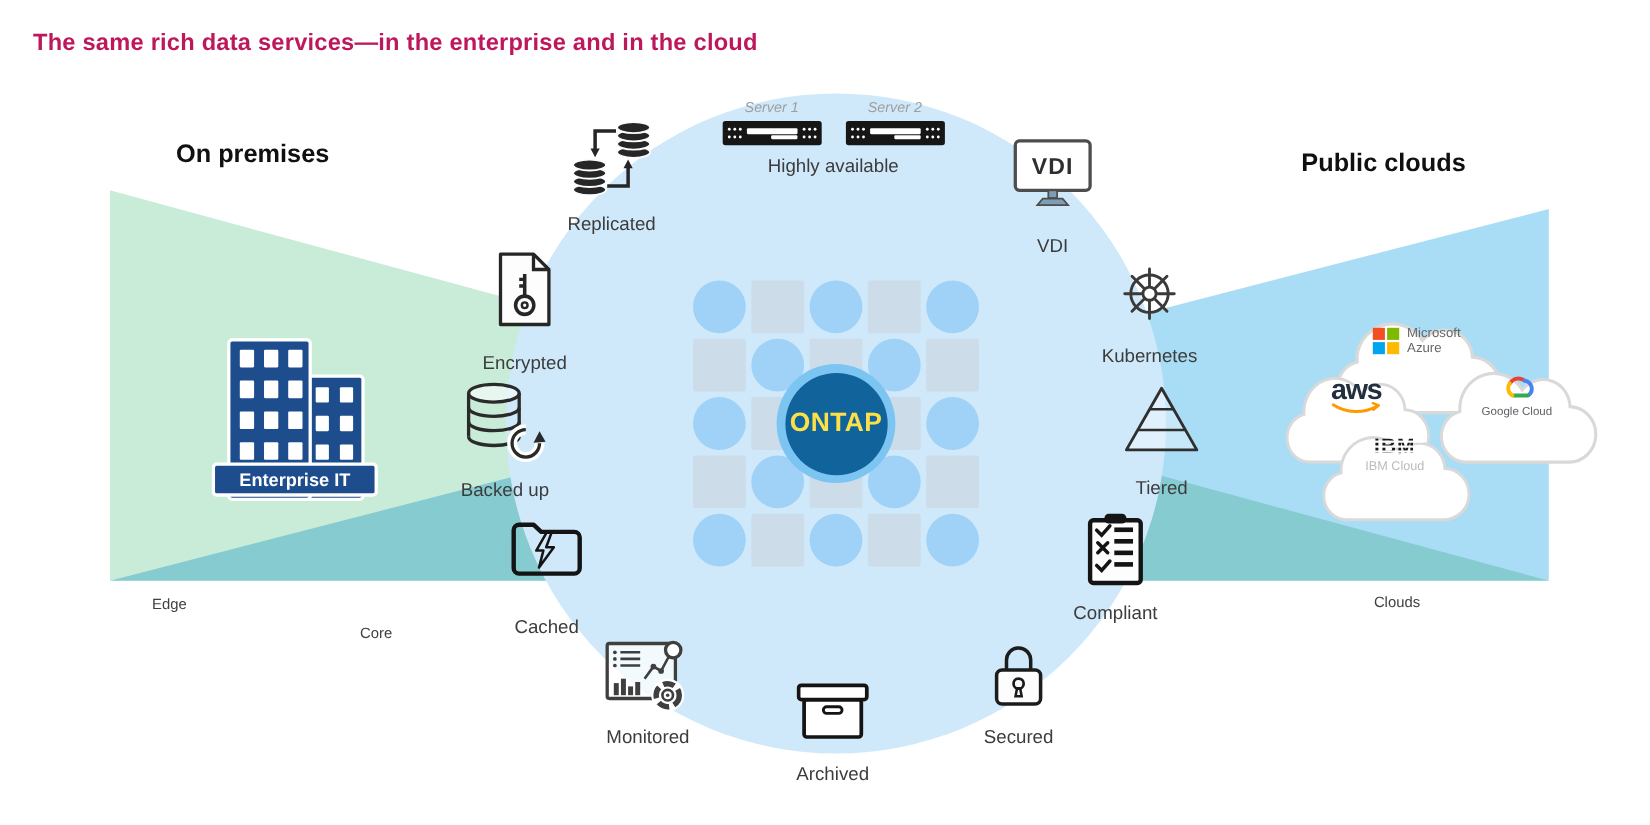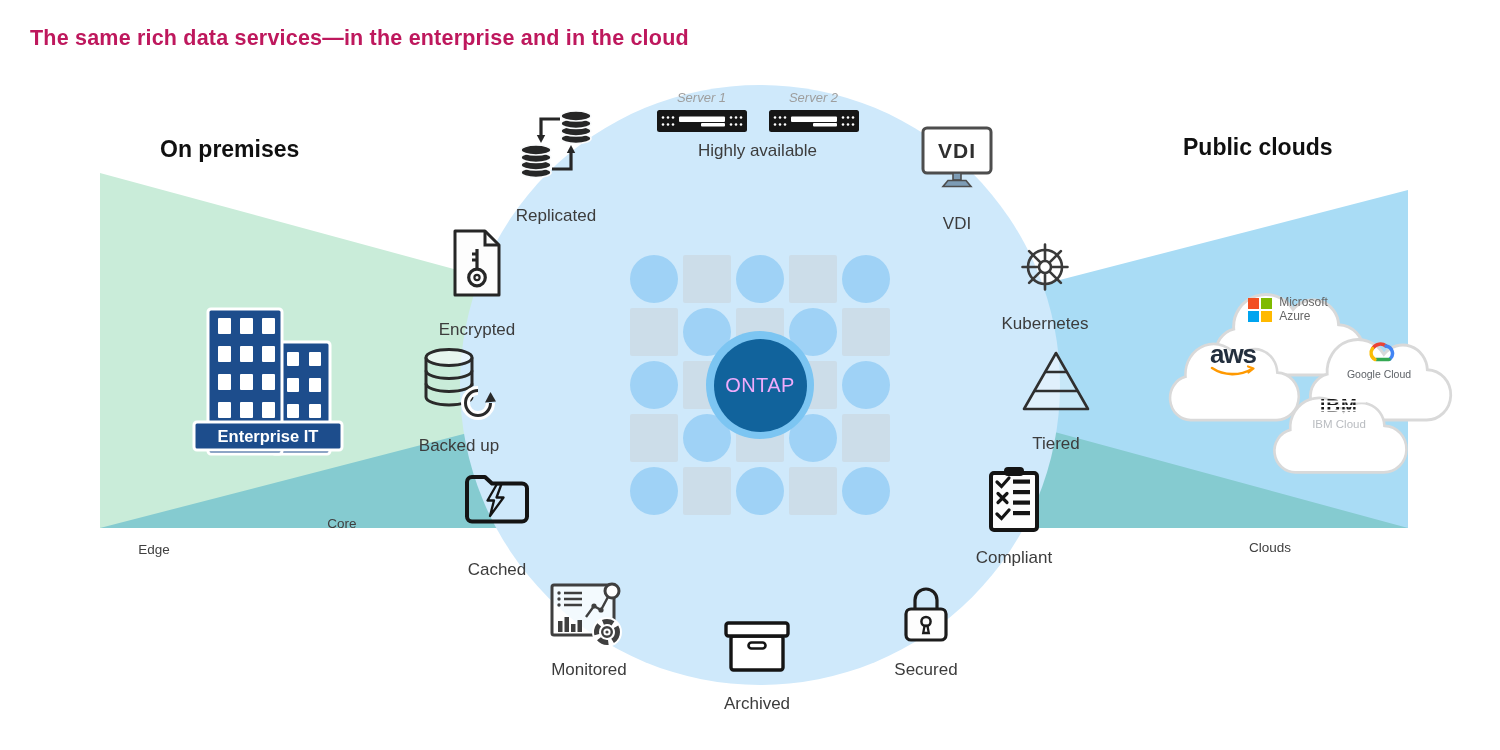--- a/index.html
+++ b/index.html
@@ -1,29 +1,29 @@
 <!DOCTYPE html>
 <html><head>
 <meta charset="utf-8">
 <style>
   html,body{margin:0;padding:0;background:#fff;}
   body{font-family:"Liberation Sans",sans-serif;}
   .canvas{position:relative;width:1500px;height:750px;background:#fff;overflow:hidden;}
   .abs{position:absolute;}
   .title{left:30px;top:26px;font-size:21.5px;font-weight:700;color:#be185d;letter-spacing:.2px;}
   .heading{font-size:23px;font-weight:700;color:#101010;}
-  .heading.left{left:160px;top:136px;}
+  .heading.left{left:160px;top:126px;}
   .heading.right{left:1183px;top:134px;}
   .big-circle{left:460px;top:85px;width:600px;height:600px;border-radius:50%;background:#cfe9fb;}
   .board{left:630px;top:255px;display:grid;grid-template-columns:repeat(5,48px);grid-auto-rows:48px;gap:5px;}
   .board .dot{background:#9fd2f6;border-radius:50%;}
   .board .sq{background:#ccdde9;border-radius:2px;}
   .badge{left:706px;top:331px;width:108px;height:108px;border-radius:50%;background:#7cc5f2;display:flex;align-items:center;justify-content:center;}
   .badge-inner{width:93px;height:93px;border-radius:50%;background:#11639c;display:flex;align-items:center;justify-content:center;}
-  .badge-text{color:#f0abfc;font-weight:400;font-size:20px;letter-spacing:.4px;}
+  .badge-text{color:#fde047;font-weight:700;font-size:24px;letter-spacing:.4px;}
   .svc{display:flex;flex-direction:column;align-items:center;width:140px;}
   .svc-label{font-size:17px;color:#3c3c3c;text-align:right;white-space:nowrap;}
   .zone{font-size:13.5px;font-weight:400;color:#404040;width:84px;text-align:center;}
   .srv-label{font-size:13px;color:#9e9e9e;text-align:center;margin-bottom:4px;white-space:nowrap;font-style:italic;}
   .ha-wrap{width:245px;display:flex;flex-direction:column;align-items:center;}
   .ha-servers{display:flex;gap:20px;}
   .cloud{position:absolute;}
   .cloud-shape{position:absolute;left:0;top:0;width:100%;height:100%;}
   .cloud-content{position:absolute;inset:0;display:flex;align-items:center;flex-direction:column;}
   .az-row{display:flex;align-items:center;gap:7px;margin-top:10px;}
@@ -145,21 +145,21 @@
       </g>
       <g stroke="#262626" stroke-width="3.2" fill="none">
         <path d="M46 15 H27 V32"></path>
         <path d="M38 65 H57 V48"></path>
       </g>
       <g fill="#262626">
         <polygon points="22.8,31 27,39 31.2,31"></polygon>
         <polygon points="52.8,49 57,41 61.2,49"></polygon>
       </g>
     </svg>
-    <div class="svc-label" style="margin-top:22px">Replicated</div>
+    <div class="svc-label" style="margin-top:10px">Replicated</div>
   </div>
 
   <div class="abs svc" style="left:887px;top:126px">
     <svg width="74" height="64" viewBox="0 0 74 64">
       <rect x="3" y="2" width="68" height="45" rx="4" fill="#fff" stroke="#4d4d4d" stroke-width="3"></rect>
       <text x="37" y="32" text-anchor="middle" font-size="21" font-weight="600" fill="#2f2f2f" letter-spacing="1">VDI</text>
       <rect x="33" y="47" width="8" height="7" fill="#7d9cb5" stroke="#4d4d4d" stroke-width="1.6"></rect>
       <path d="M23 60.5 H51 L46 54.5 H28 Z" fill="#7d9cb5" stroke="#4d4d4d" stroke-width="1.6"></path>
     </svg>
     <div class="svc-label" style="margin-top:24px">VDI</div>
@@ -372,34 +372,34 @@
     </svg>
     <div class="cloud-content">
       <div class="aws-text">aws</div>
       <svg width="46" height="13" viewBox="0 0 46 13">
         <path d="M2 3 C14 11 30 11 42 4" fill="none" stroke="#ff9900" stroke-width="2.6" stroke-linecap="round"></path>
         <path d="M38 1.5 L43.5 3.5 L38.5 7.5" fill="none" stroke="#ff9900" stroke-width="2.2" stroke-linecap="round" stroke-linejoin="round"></path>
       </svg>
     </div>
   </div>
 
-  <div class="cloud" style="left:1260px;top:390px;width:158px;height:100px">
+  <div class="cloud" style="left:1189px;top:390px;width:158px;height:100px">
     <svg class="cloud-shape" viewBox="0 0 120 74" preserveAspectRatio="none">
       <path d="M27 61 A16 16 0 0 1 23 29.5 A22 22 0 0 1 63.5 16 A17.5 17.5 0 0 1 94.5 26.5 A16.5 16.5 0 0 1 93.5 61 Z" fill="#fff" stroke="#d9d9d9" stroke-width="2"></path>
     </svg>
     <div class="cloud-content" style="padding-top:6px">
       <svg width="54" height="20" viewBox="0 0 54 20">
         <text x="27" y="16" text-anchor="middle" font-size="19" font-weight="800" fill="#1b1b1b" letter-spacing="1">IBM</text>
         <g fill="#fff">
           <rect x="0" y="4.5" width="54" height="2"></rect>
             <rect x="0" y="9" width="54" height="2"></rect>
             <rect x="0" y="13.5" width="54" height="2"></rect>
         </g>
       </svg>
       <div class="ibm-text">IBM Cloud</div>
     </div>
   </div>
 
   <div class="abs zone" style="left:112px;top:542px">Edge</div>
-  <div class="abs zone" style="left:300px;top:516px">Core</div>
+  <div class="abs zone" style="left:300px;top:568px">Core</div>
   <div class="abs zone" style="left:1228px;top:540px">Clouds</div>
 
 </div>
 
 </body></html>

